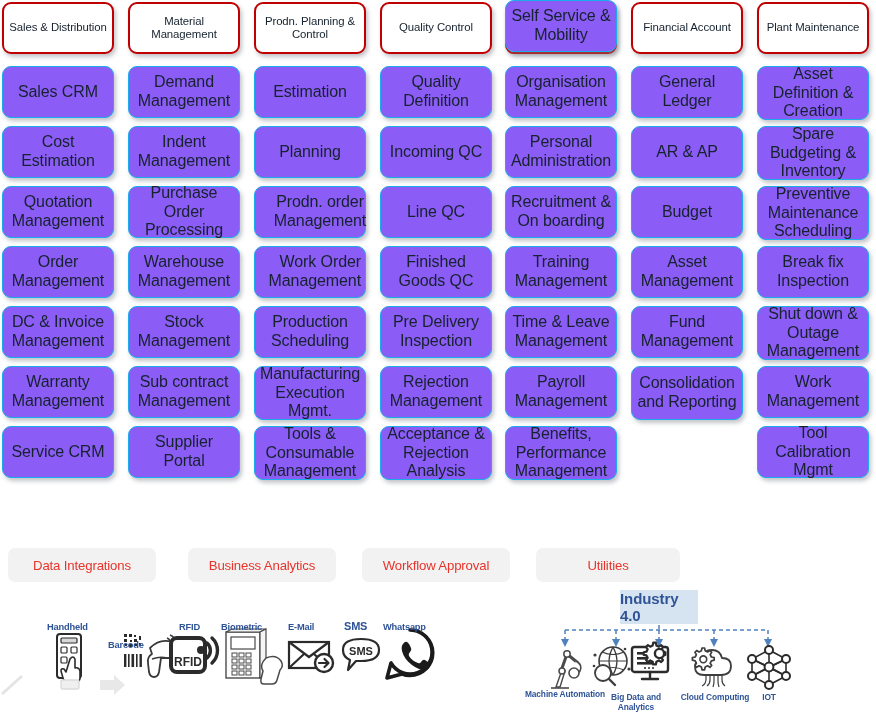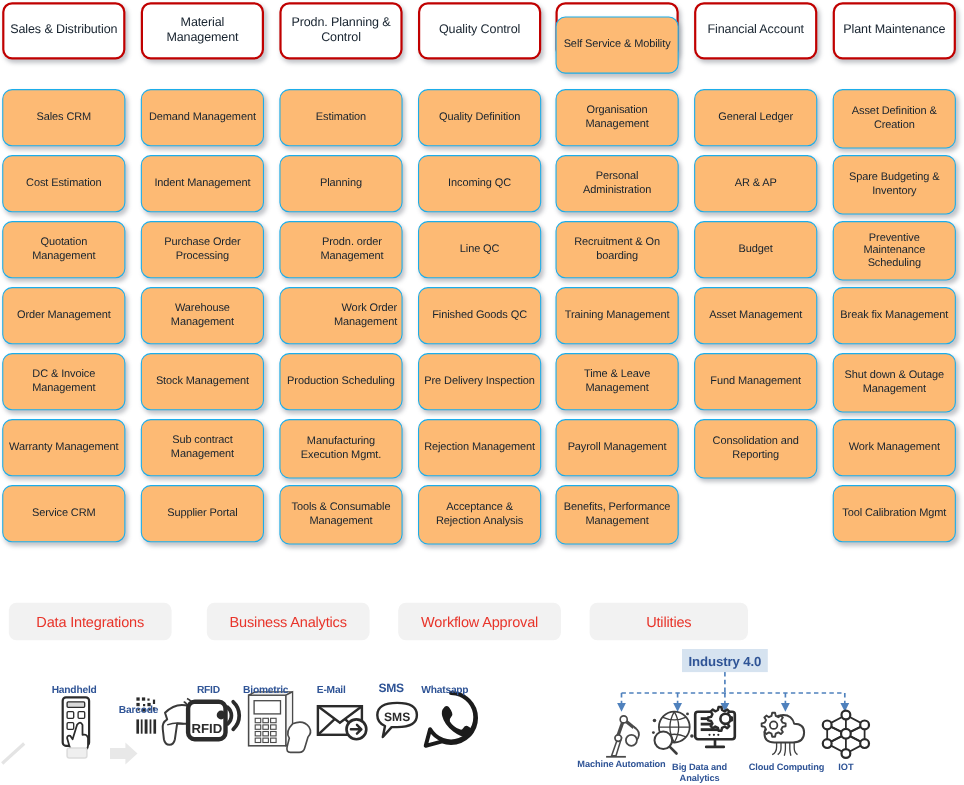--- a/index.html
+++ b/index.html
@@ -45,25 +45,24 @@
     padding: 2px 4px;
     box-shadow: 2px 3px 4px rgba(120,125,135,0.45);
   }
   .card.header {
     background: #ffffff;
     border: 2.2px solid #c00000;
     font-size: 11.4px;
     height: 52px;
   }
   .card.module {
-    background: #fdba74;
+    background: #8b5cf6;
     border: 1.7px solid #1badea;
-    font-size: 10px;
+    font-size: 16px;
     height: 52px;
-    margin-top: 15px;
   }
   .card.module.tall {
     height: 54px;
   }
 
   
   #platform-row {
     position: absolute;
     left: 0;
     top: 548px;
@@ -115,24 +114,24 @@
     left: 520px;
     top: 585px;
     width: 356px;
     height: 129px;
   }
   #industry-box {
     position: absolute;
     left: 100px;
     top: 5px;
     width: 78px;
-    height: 21px;
+    height: 34px;
     background: #d6e3f0;
     color: #2f5496;
-    font-size: 12px;
+    font-size: 15px;
     font-weight: bold;
     display: flex;
     align-items: center;
     justify-content: center;
     letter-spacing: -0.1px;
   }
   .ind-label {
     position: absolute;
     color: #2f5496;
     font-size: 8.4px;
@@ -208,21 +207,21 @@
       <div class="card module" style="top: 186px;">Budget</div>
       <div class="card module" style="top: 246px;">Asset Management</div>
       <div class="card module" style="top: 306px;">Fund Management</div>
       <div class="card module tall" style="top: 366px;">Consolidation and Reporting</div>
     </div>
     <div class="col" style="left: 757px;">
       <div class="card header" style="top: 2px;">Plant Maintenance</div>
       <div class="card module tall" style="top: 66px;">Asset Definition &amp; Creation</div>
       <div class="card module tall" style="top: 126px;">Spare Budgeting  &amp; Inventory</div>
       <div class="card module tall" style="top: 186px;">Preventive Maintenance Scheduling</div>
-      <div class="card module" style="top: 246px;">Break fix Management</div>
+      <div class="card module" style="top: 246px;">Break fix Inspection</div>
       <div class="card module tall" style="top: 306px;">Shut down &amp; Outage Management</div>
       <div class="card module" style="top: 366px;">Work Management</div>
       <div class="card module" style="top: 426px;">Tool Calibration Mgmt</div>
     </div>
   </div>
 
 <div id="platform-row">
     <div class="pill" style="left: 8px; width: 148px;">Data Integrations</div>
     <div class="pill" style="left: 188px; width: 148px;">Business Analytics</div>
     <div class="pill" style="left: 362px; width: 148px;">Workflow Approval</div>

